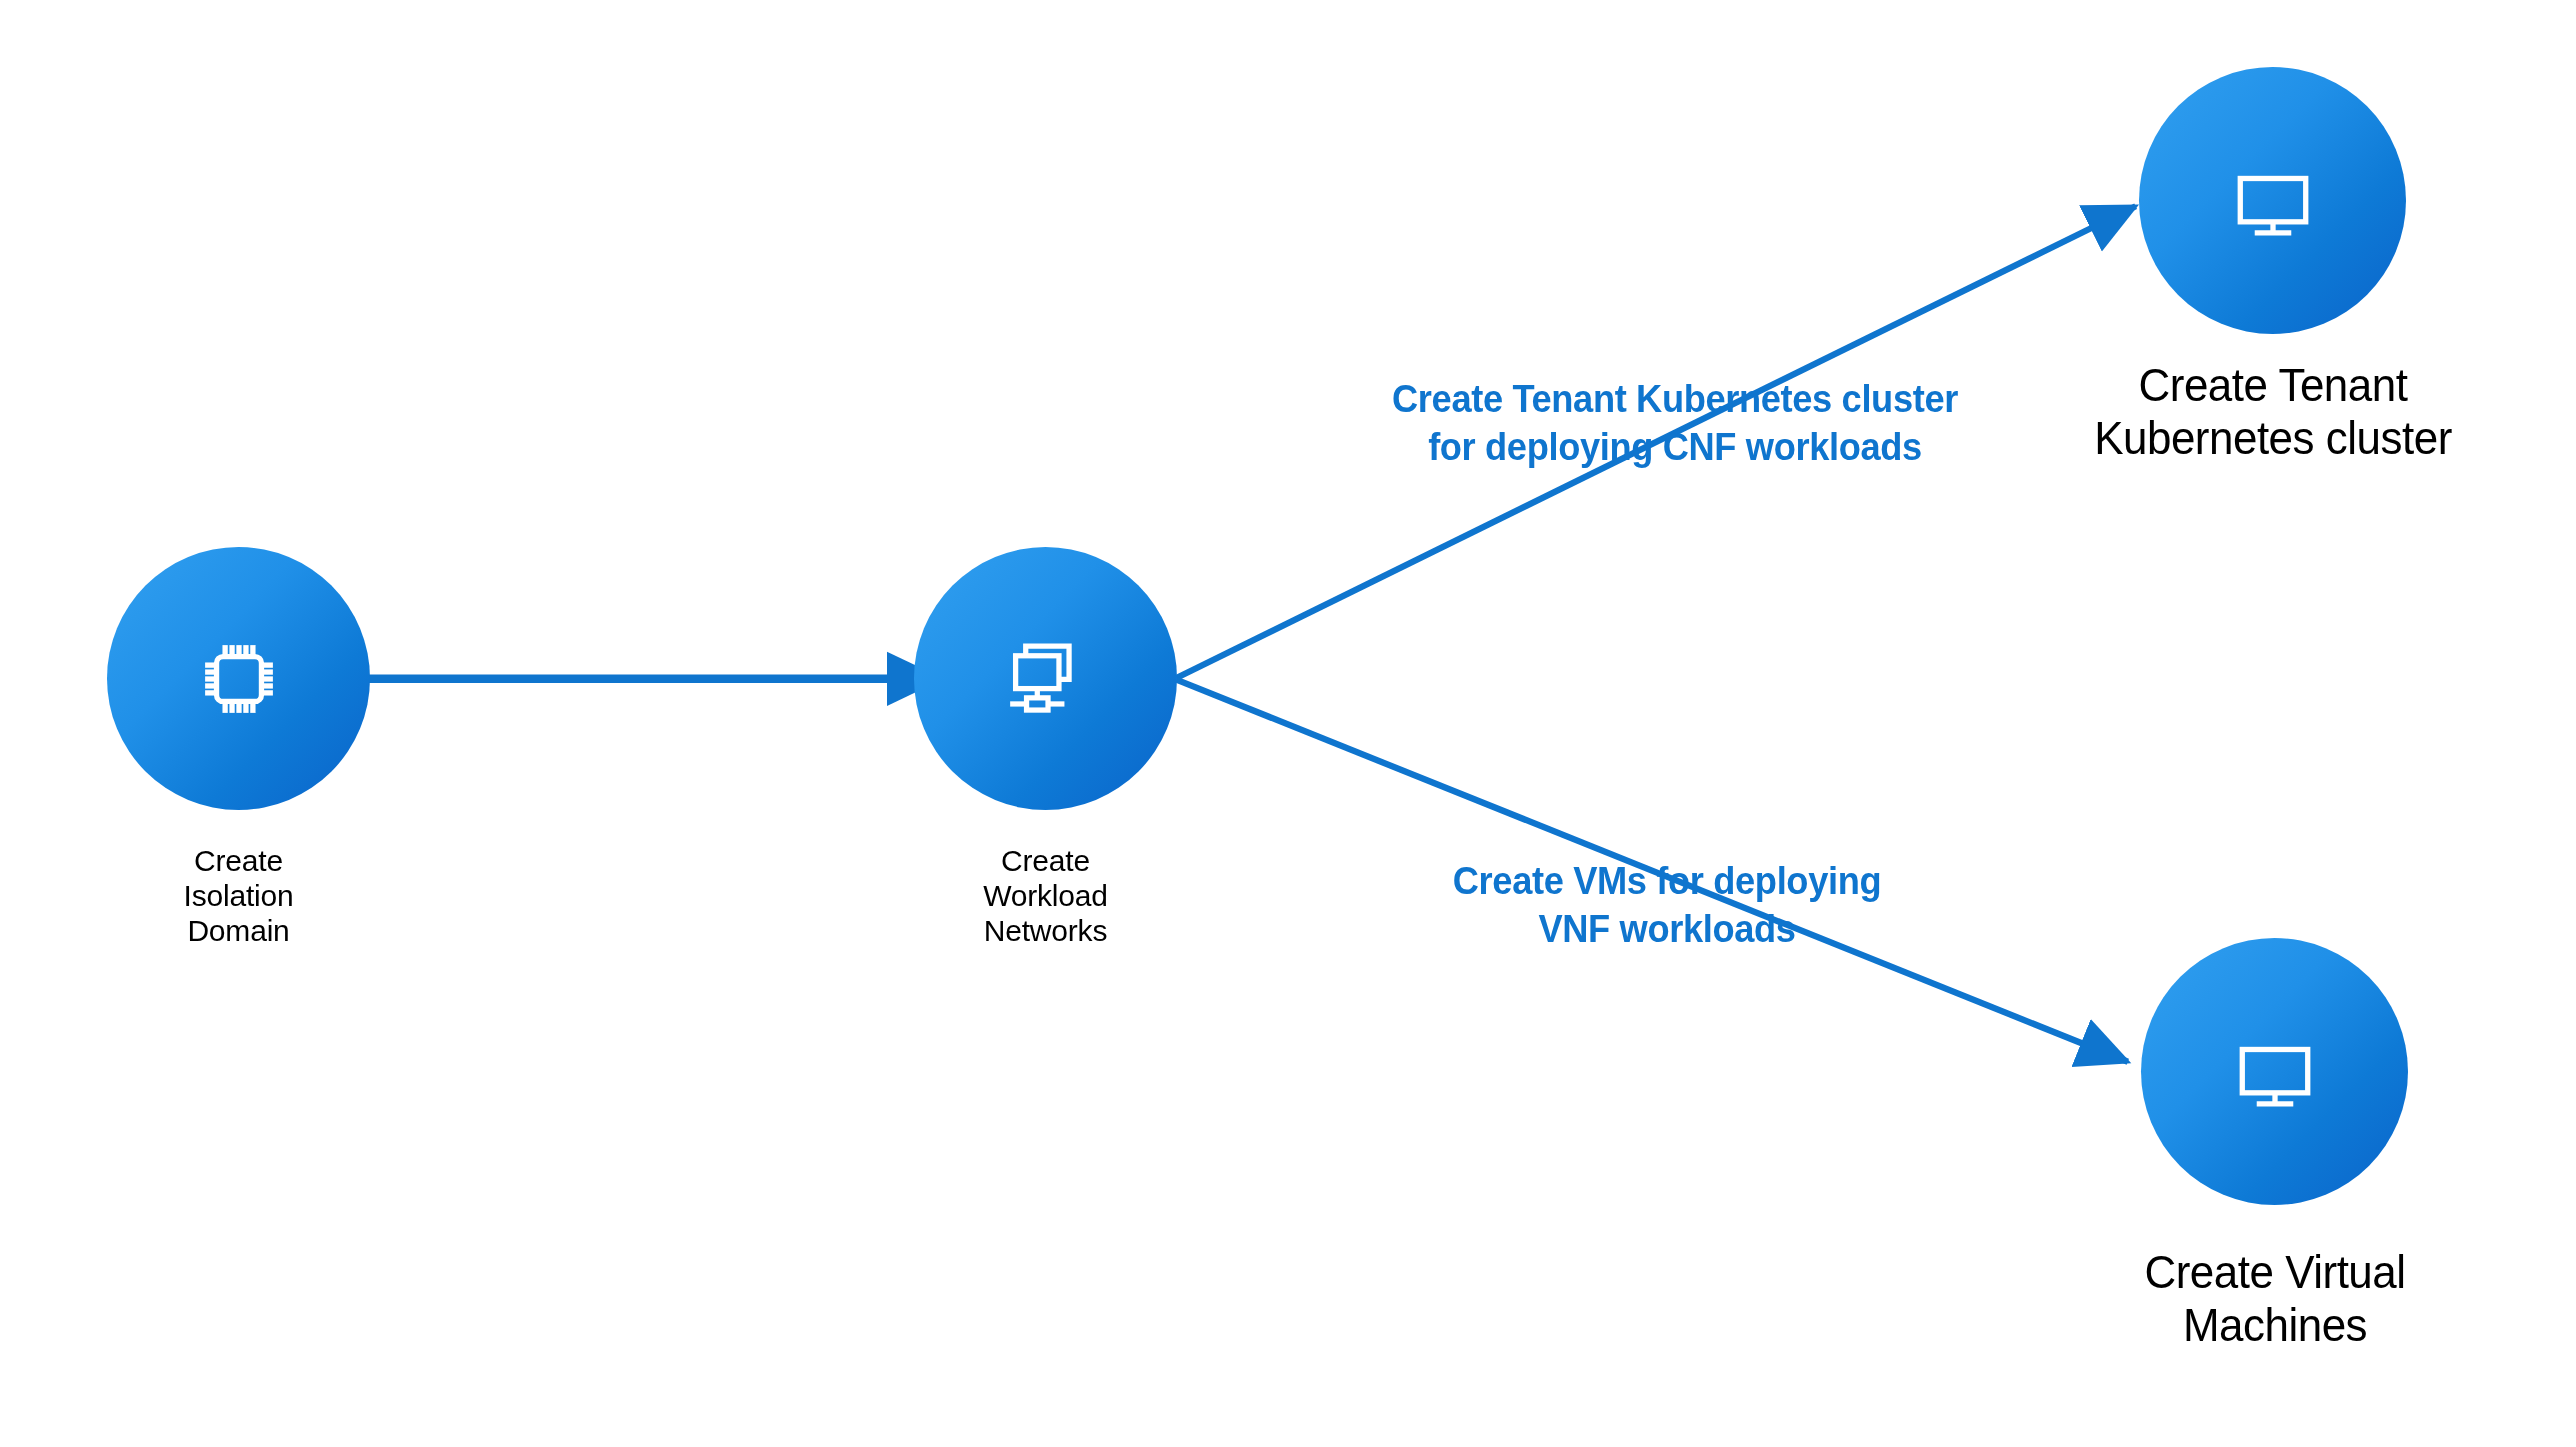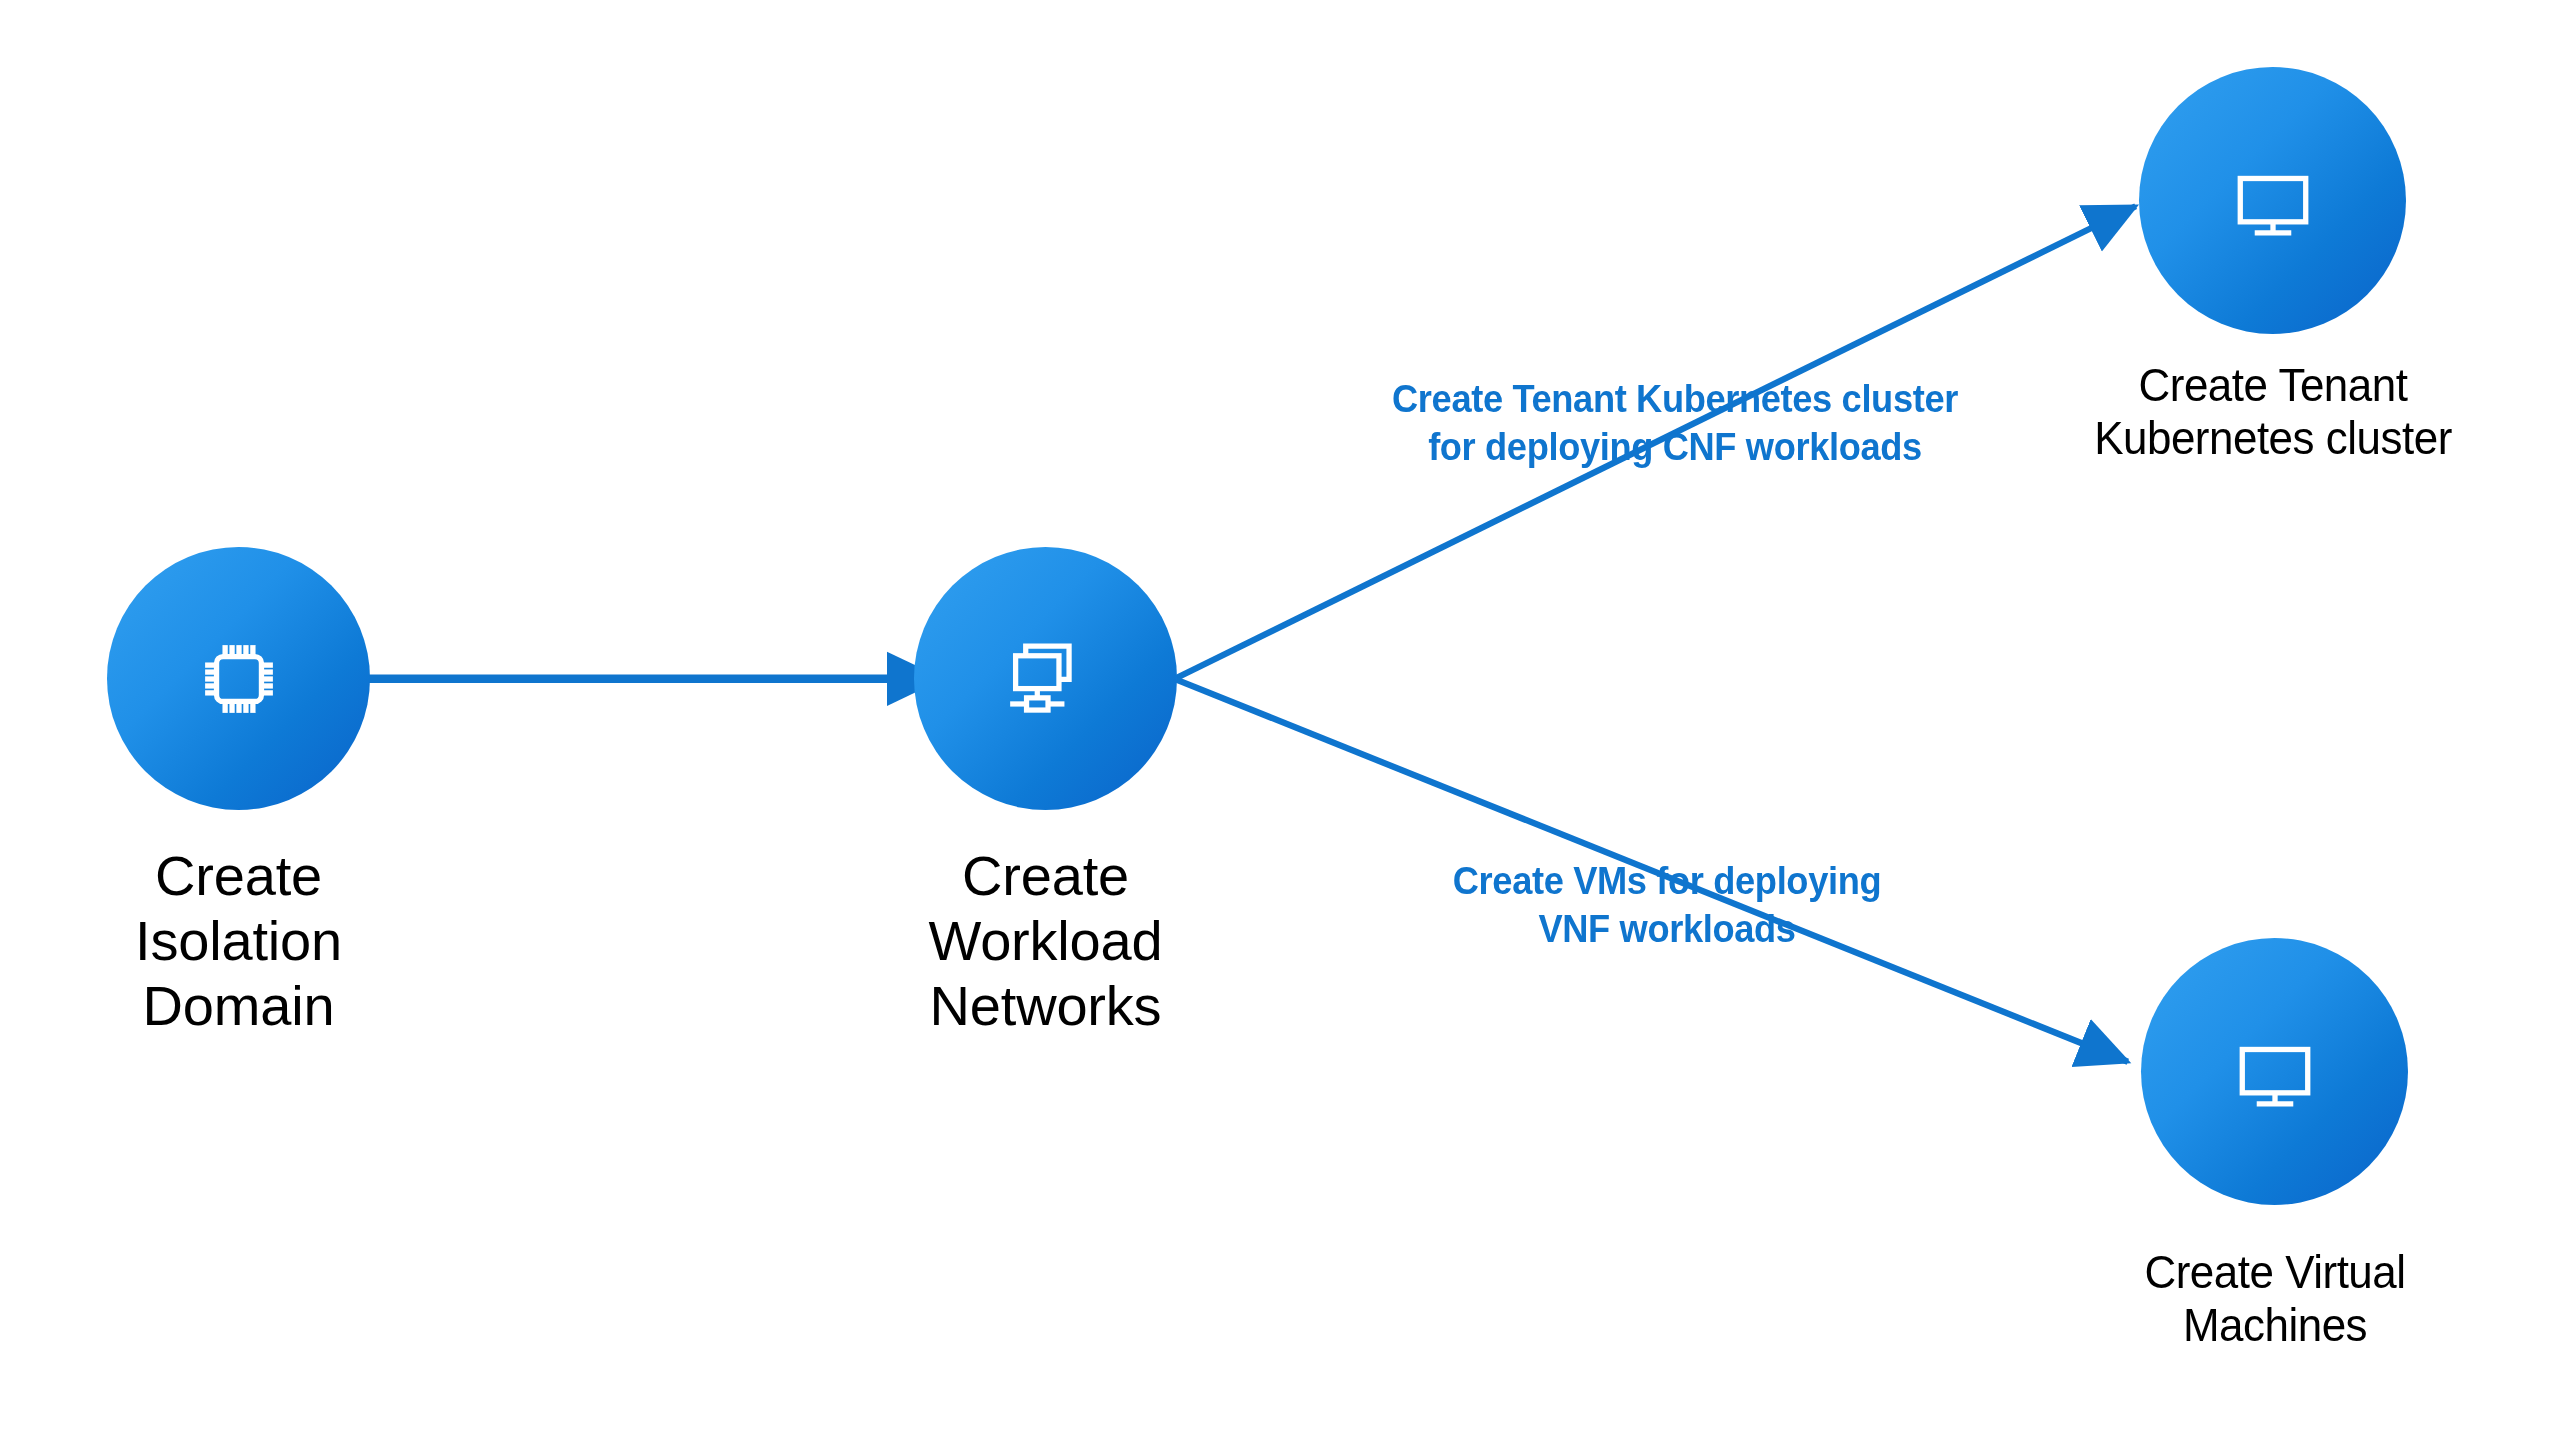--- a/index.html
+++ b/index.html
@@ -54,21 +54,21 @@
 
   .node-label {
     position: absolute;
     text-align: center;
     color: #000000;
     font-weight: 400;
     line-height: 1.16;
     white-space: pre-line;
   }
   .label-wide {
-    font-size: 56px;
+    font-size: 30px;
     letter-spacing: -0.2px;
   }
   .label-narrow {
     font-size: 46px;
     letter-spacing: -0.5px;
     transform: scaleX(0.955);
   }
 
   
   .edge-label {

